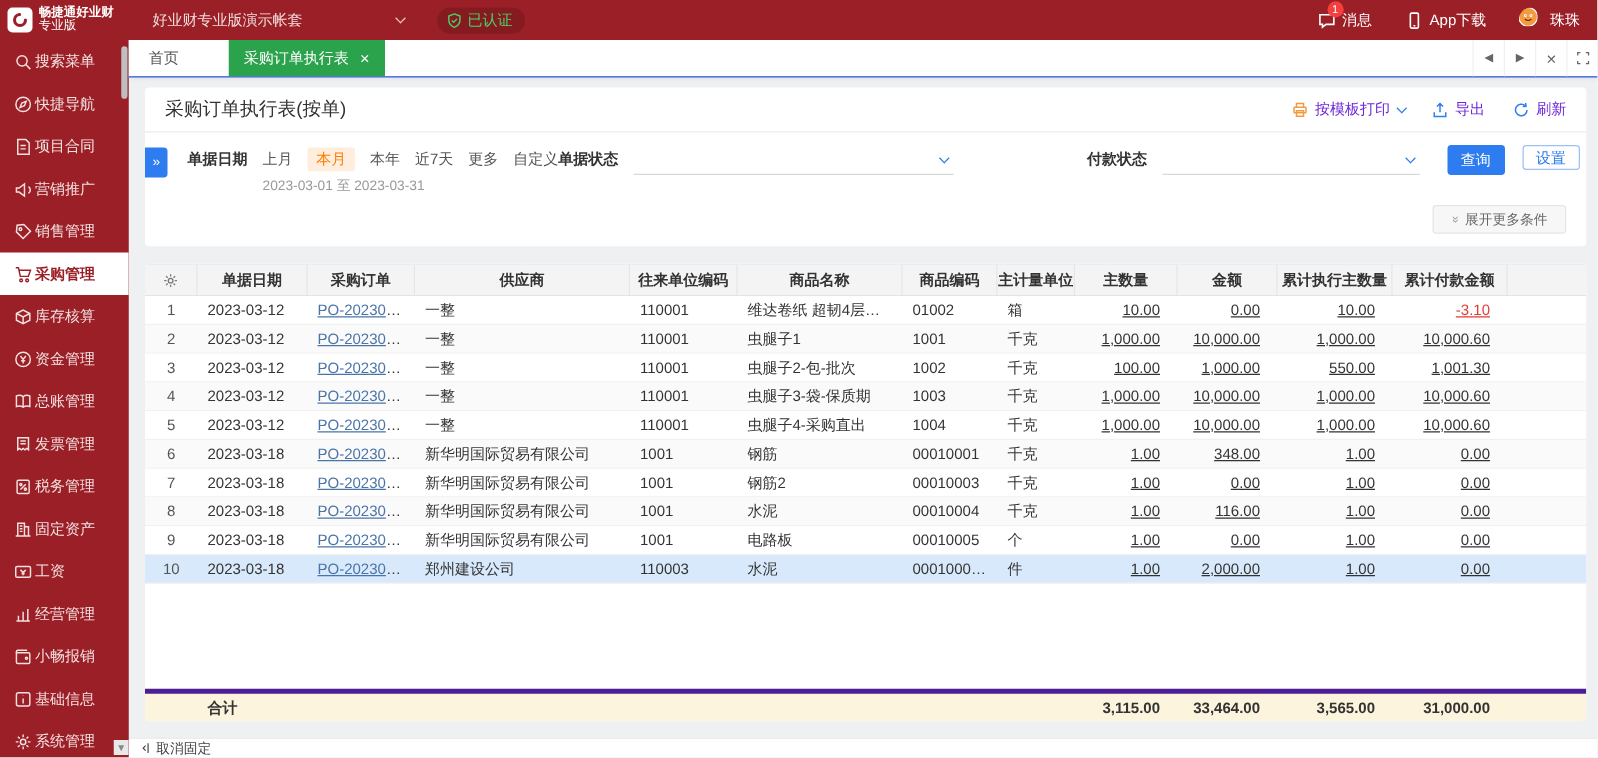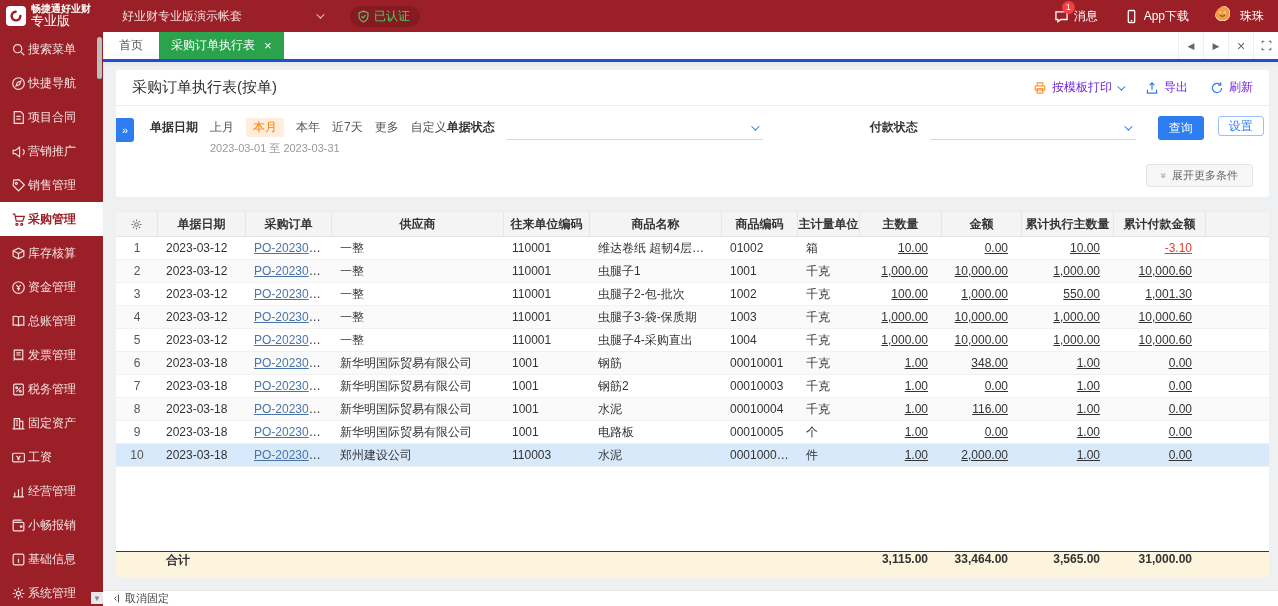--- a/index.html
+++ b/index.html
@@ -8,21 +8,21 @@
   .page { width:1278px; height:606px; display:flex; flex-direction:column; }
 
   
   .topbar { height:32px; background:var(--brand-red,#9b1f26); display:flex; align-items:center;
     color:#fff; flex:none; }
   .logo { width:110px; display:flex; align-items:center; gap:5px; padding-left:6px; flex:none; }
   .logo-mark { width:20px; height:20px; background:#fff; border-radius:4px; display:flex;
     align-items:center; justify-content:center; flex:none; }
   .logo-text { display:flex; flex-direction:column; line-height:1.05; }
   .logo-text .l1 { font-size:10px; font-weight:bold; white-space:nowrap; }
-  .logo-text .l2 { font-size:13px; }
+  .logo-text .l2 { font-size:10px; }
   .account { display:flex; align-items:center; width:200px; margin-left:12px; font-size:12px;
     color:#f2dcdc; cursor:pointer; justify-content:space-between; }
   .verified { display:flex; align-items:center; gap:4px; margin-left:28px; font-size:12px;
     color:var(--verified-green,#4cd263); background:rgba(0,0,0,.14); border-radius:10px;
     padding:2px 10px 2px 7px; }
   .verified svg { width:13px; height:13px; stroke:var(--verified-green,#4cd263); fill:none; stroke-width:1.2; }
   .topbar-right { margin-left:auto; display:flex; align-items:center; gap:26px; padding-right:14px; }
   .tb-item { display:flex; align-items:center; gap:5px; font-size:12px; cursor:pointer; position:relative; }
   .tb-item svg { width:15px; height:15px; stroke:#fff; fill:none; stroke-width:1.2; }
   .badge { position:absolute; top:-7px; left:8px; background:#f53f3f; color:#fff; font-size:9px;
@@ -40,22 +40,22 @@
   .sb-ic svg { width:15px; height:15px; stroke:currentColor; fill:none; stroke-width:1.1; }
   .sb-scroll-thumb { position:absolute; top:5px; right:1px; width:5px; height:42px;
     background:#bfbfbf; border-radius:3px; }
   .sb-scroll-down { position:absolute; bottom:2px; right:0; width:12px; height:12px;
     background:#e9e9e9; color:#888; font-size:8px; display:flex; align-items:center;
     justify-content:center; }
 
   .main { flex:1; display:flex; flex-direction:column; min-width:0; }
 
   
-  .tabbar { height:30px; background:#fff; display:flex; align-items:stretch; border-bottom:3px solid #1d4ed8;
-    box-shadow:0 2px 4px rgba(0,0,0,.05); flex:none; position:relative; z-index:2; }
+  .tabbar { height:30px; background:#fff; display:flex; align-items:stretch; border-bottom:1px solid #1d4ed8;
+    box-shadow:0 2px 4px rgba(0,0,0,.05); flex:none; position:relative; z-index:2;gap:24px; }
   .tab-home { display:flex; align-items:center; padding:0 16px; font-size:12px; color:#555; cursor:pointer; }
   .tab-active { display:flex; align-items:center; gap:9px; padding:0 12px; font-size:12px;
     background:var(--tab-green,#2ba24c); color:#fff; cursor:pointer; }
   .tab-close { font-size:13px; line-height:1; cursor:pointer; }
   .win-controls { margin-left:auto; display:flex; align-items:center; }
   .win-btn { width:25px; height:100%; display:flex; align-items:center; justify-content:center;
     color:#666; font-size:9px; cursor:pointer; border-left:1px solid #f0f0f0; }
   .win-btn.close { font-size:14px; }
   .win-btn svg { width:11px; height:11px; stroke:#666; fill:none; stroke-width:1.3; }
 
@@ -112,22 +112,22 @@
   .tr:nth-child(even) { background:#fafafa; }
   .tr.selected { background:var(--selected-row,#d7e9fb); }
   .td { font-size:12px; color:#333; padding:0 8px; white-space:nowrap; overflow:hidden;
     text-overflow:ellipsis; flex:none; }
   .td.center { text-align:center; color:#555; }
   .td.num { text-align:right; padding-right:14px; }
   .po-link { color:#4a74a8; text-decoration:underline; cursor:pointer; }
   .num-link { color:#333; text-decoration:underline; cursor:pointer; }
   .num-link.neg { color:var(--negative-red,#e23b35); }
   .table-spacer { flex:1; background:#fff; }
-  .total-row { display:flex; height:26px; background:var(--total-row-bg,#fcf4dc);
-    border-top:1px solid #4c1d95; flex:none; }
+  .total-row { display:flex; height:26px; align-items:center; background:var(--total-row-bg,#fcf4dc);
+    border-top:4px solid #4c1d95; flex:none; }
   .total-label { font-weight:bold; }
   .total-num { font-weight:bold; text-align:right; padding-right:14px; }
 
   .w0{width:42px}.w1{width:88px}.w2{width:86px}.w3{width:172px}.w4{width:86px}.w5{width:132px}
   .w6{width:76px}.w7{width:62px}.w8{width:82px}.w9{width:80px}.w10{width:92px}.w11{width:92px}
   .wf{flex:1;min-width:0}
 
   
   .bottombar { height:16px; background:#fff; border-top:1px solid #e6e6e6; display:flex;
     align-items:center; flex:none; }

